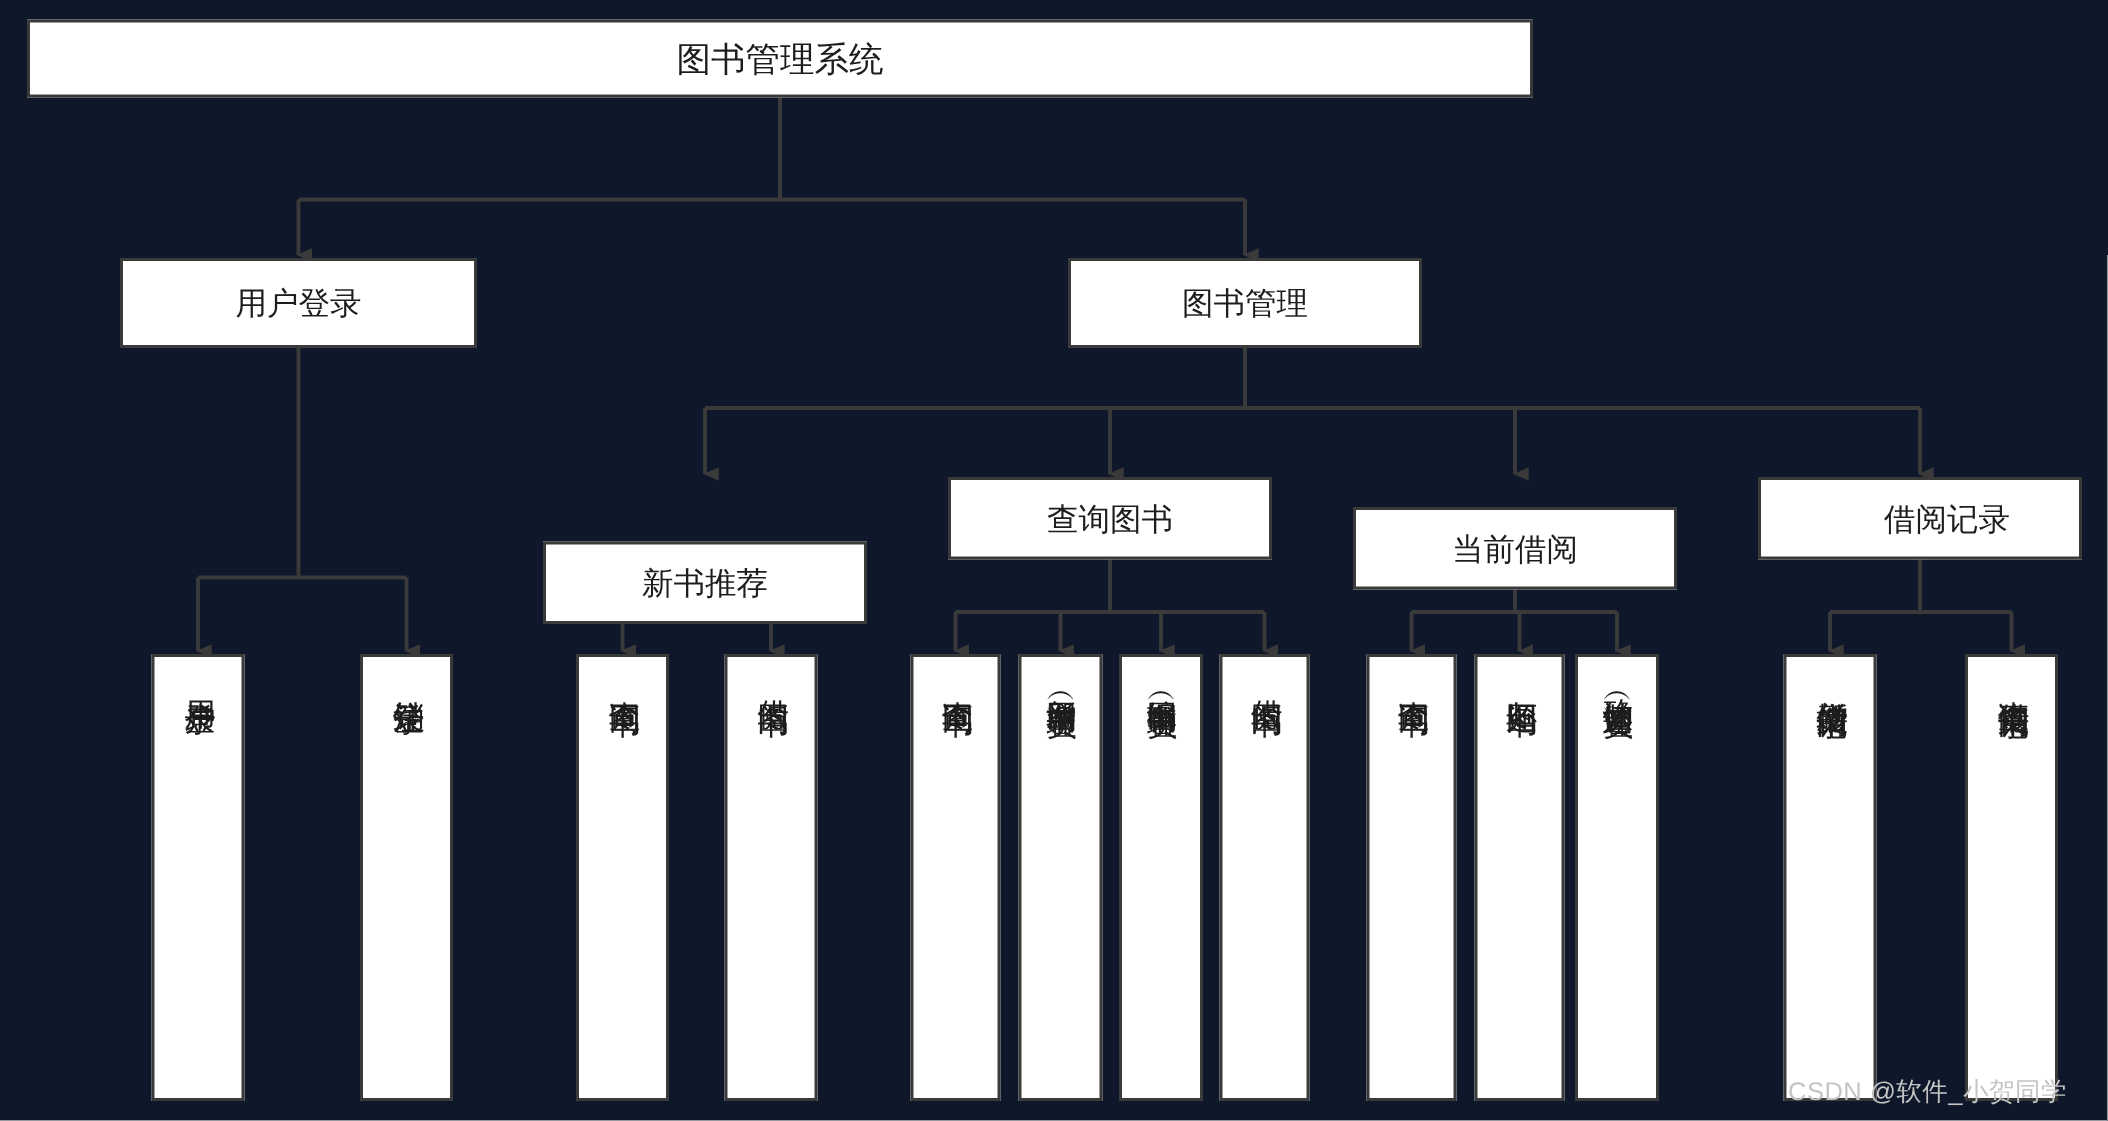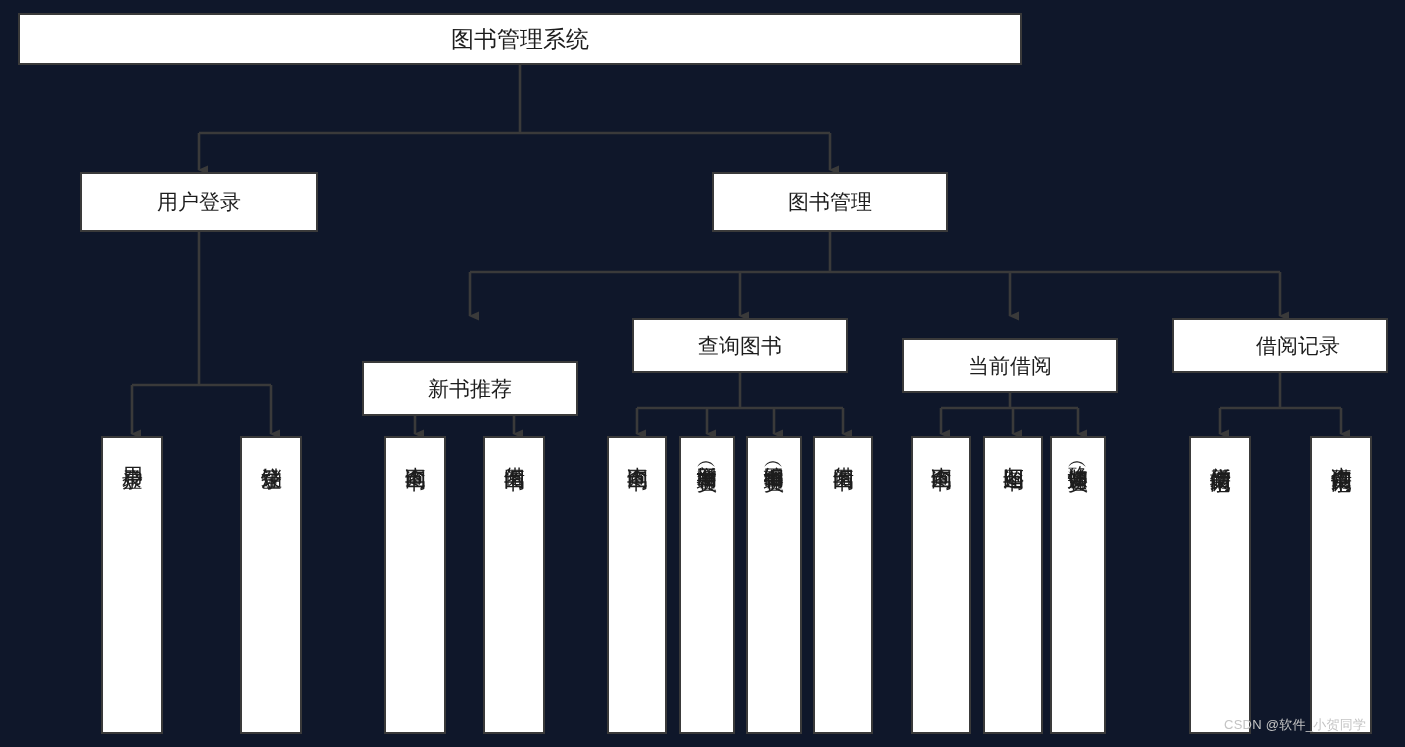--- a/index.html
+++ b/index.html
@@ -60,25 +60,24 @@
     white-space: nowrap;
     color: #1d1d1d;
   }
   .leaf.tall .vtext {
     font-size: 20px;
     line-height: 1.22;
   }
   .watermark {
     position: absolute;
     color: #c4c4c4;
-    font-size: 13px;
+    font-size: 17px;
     letter-spacing: 0.02em;
     white-space: nowrap;
     z-index: 5;
-    margin-left: 32px;
   }
 </style>
 </head>
 <body>
 
 <div id="canvas">
 
   <svg id="edge-layer" viewBox="0 0 1405 747" width="1405" height="747" xmlns="http://www.w3.org/2000/svg">
     <defs>
       <marker id="arrow" viewBox="0 0 12 12" refX="5.5" refY="10" markerWidth="11" markerHeight="11" orient="auto-start-reverse" markerUnits="userSpaceOnUse">

